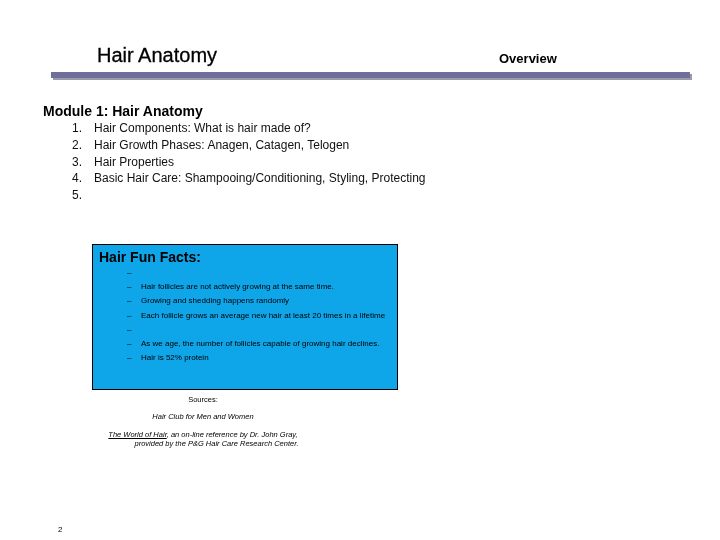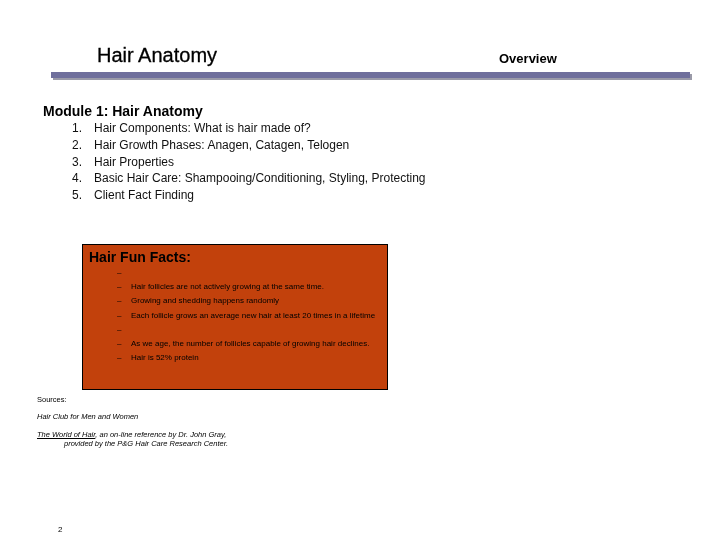--- a/index.html
+++ b/index.html
@@ -21,35 +21,35 @@
     .module-title {
       position: absolute; left: 43px; top: 103px; font-size: 14px; font-weight: bold;
     }
     .module-list {
       position: absolute; left: 72px; top: 121px; margin: 0; padding: 0; list-style: none;
       font-size: 12px; color: #111;
     }
     .module-list li { height: 16.8px; display: flex; }
     .module-list .num { width: 22px; }
     .facts-box {
-      position: absolute; left: 82px; top: 244px; width: 304px; height: 144px;
-      background: #c2410c; border: 1px solid #000;
+      position: absolute; left: 92px; top: 244px; width: 304px; height: 144px;
+      background: #0ea5e9; border: 1px solid #000;
     }
     .facts-title {
       position: absolute; left: 6px; top: 4px; font-size: 14px; font-weight: bold;
     }
     .facts-list {
       position: absolute; left: 34px; top: 23px; margin: 0; padding: 0; list-style: none;
       font-size: 8px; width: 262px;
     }
     .facts-list li { display: flex; margin-bottom: 5.2px; line-height: 9px; }
     .facts-list .dash { width: 14px; flex: 0 0 14px; }
     .sources {
-      position: absolute; left: 37px; top: 395px; font-size: 7.5px; font-style: italic;
-      line-height: 9px; width: 320px;
+      position: absolute; left: 43px; top: 395px; font-size: 7.5px; font-style: italic;
+      line-height: 9px; width: 320px; text-align: center;
     }
     .sources .label { font-style: normal; margin-bottom: 8px; }
     .sources .src { margin-bottom: 9px; }
     .sources .title-u { text-decoration: underline; }
     .sources .indent { padding-left: 27px; }
     .page-number {
       position: absolute; left: 58px; top: 525px; font-size: 8px;
     }
   </style>
 </head>
@@ -72,21 +72,20 @@
   <li>
       <span class="num">3.</span>
       <span>Hair Properties</span>
     </li>
   <li>
       <span class="num">4.</span>
       <span>Basic Hair Care: Shampooing/Conditioning, Styling, Protecting</span>
     </li>
   <li>
       <span class="num">5.</span>
-      <span>Client Fact Finding</span>
     </li>
 </ol>
 
 <div class="facts-box">
   <div class="facts-title">Hair Fun Facts:</div>
   <ul class="facts-list">
     <li>
         <span class="dash">–</span>
       </li>
     <li>

